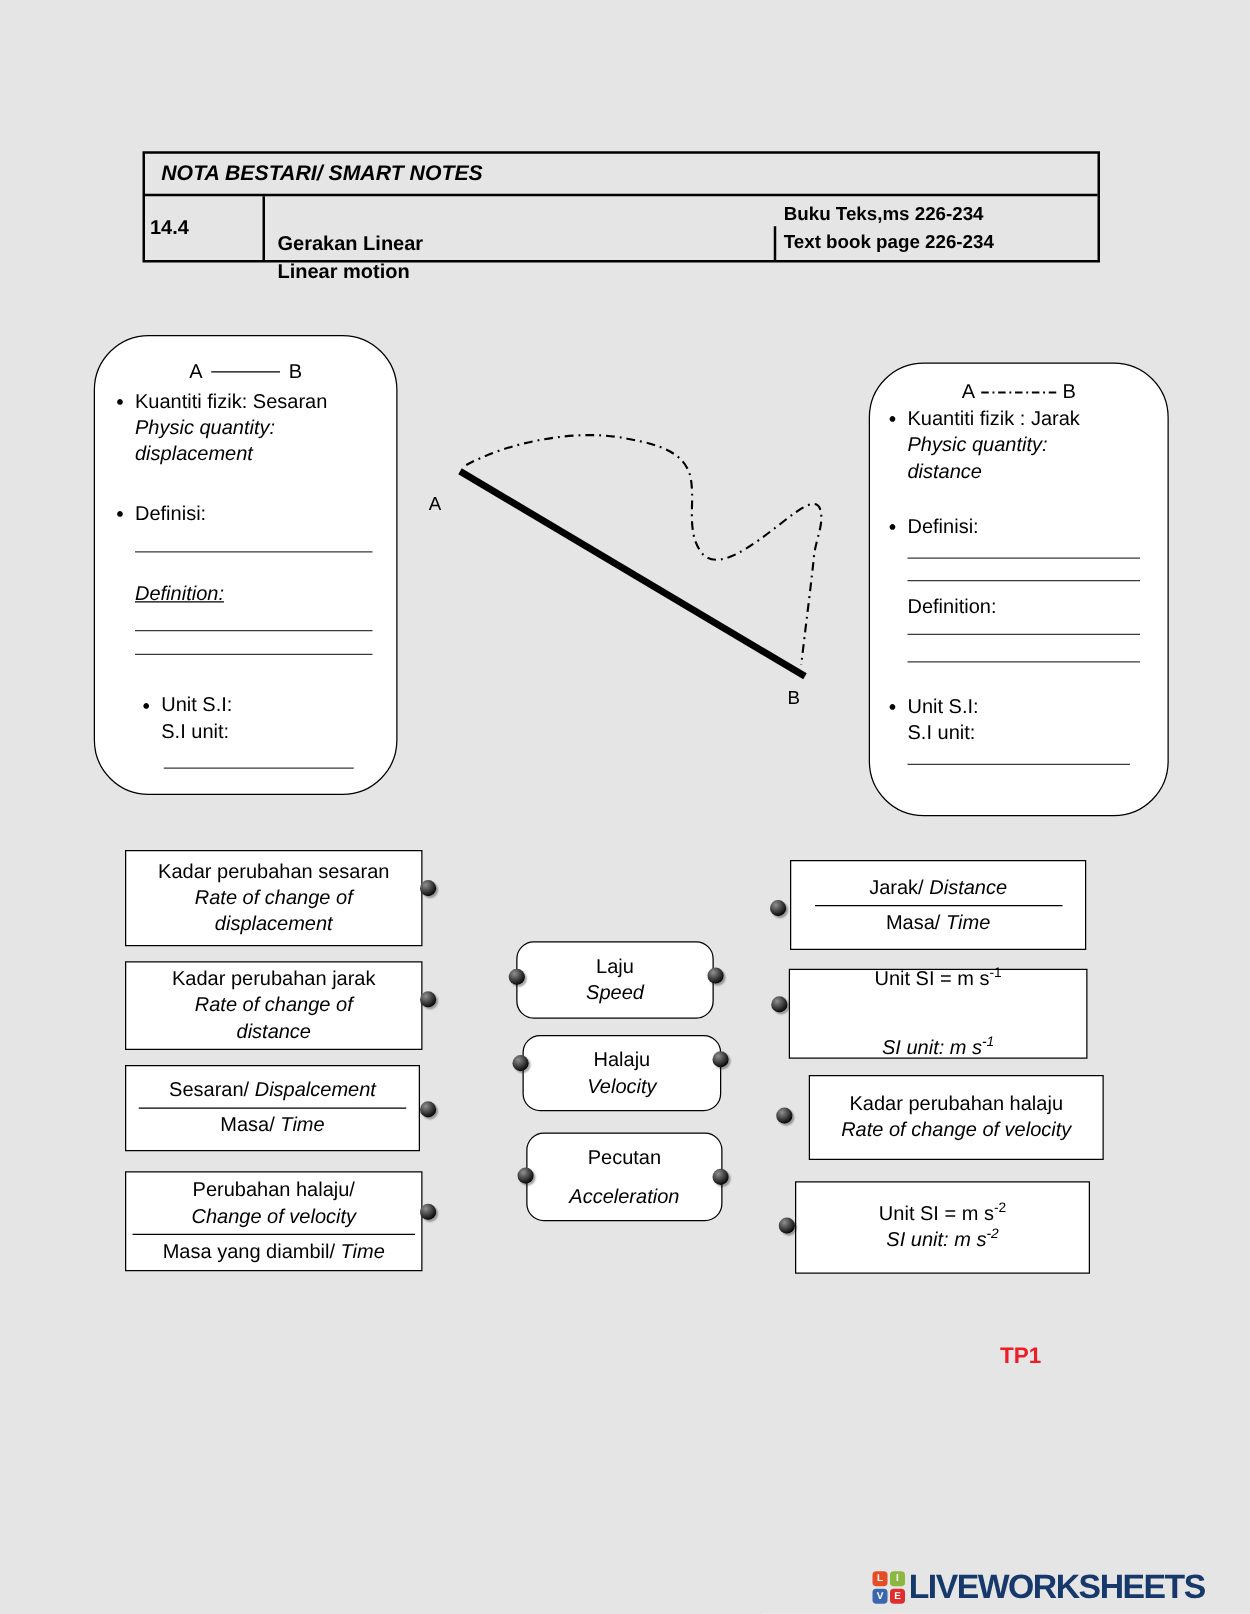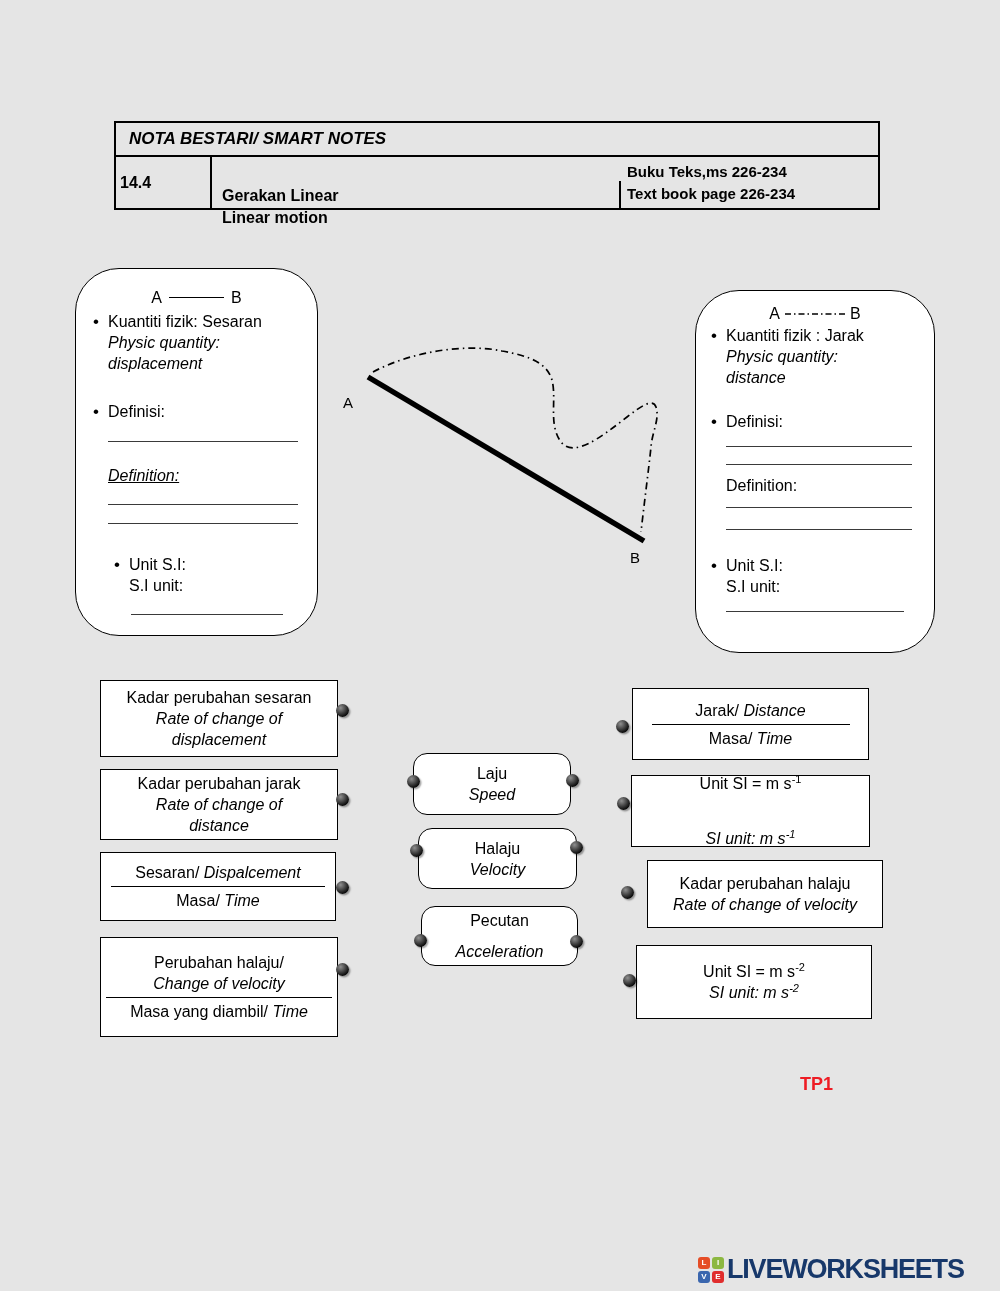--- a/index.html
+++ b/index.html
@@ -153,40 +153,40 @@
   </div>
   <div class="card" style="left:100px; top:852px; width:236px; height:69px;">
     <div>
       <span>Sesaran/</span><span class="it gap">Dispalcement</span>
     </div>
     <div class="fracline" style="width:214px;"></div>
     <div>
       <span>Masa/</span><span class="it gap">Time</span>
     </div>
   </div>
-  <div class="card" style="left:100px; top:937px; width:238px; height:100px;">
+  <div class="card" style="left:100px; top:937px; width:238px; height:80px;">
     <div>
       <div>Perubahan halaju/</div>
       <div class="it">Change of velocity</div>
     </div>
     <div class="fracline" style="width:226px;"></div>
     <div>
       <span>Masa yang diambil/</span><span class="it gap">Time</span>
     </div>
   </div>
 
   <div class="card round" style="left:413px; top:753px; width:158px; height:62px;">
     <div>Laju</div>
     <div class="it">Speed</div>
   </div>
   <div class="card round" style="left:418px; top:828px; width:159px; height:61px;">
     <div>Halaju</div>
     <div class="it">Velocity</div>
   </div>
-  <div class="card round" style="left:421px; top:906px; width:157px; height:60px;gap:10px;">
+  <div class="card round" style="left:421px; top:906px; width:157px; height:71px;gap:10px;">
     <div>Pecutan</div>
     <div class="it">Acceleration</div>
   </div>
 
   <div class="card" style="left:632px; top:688px; width:237px; height:72px;">
     <div>
       <span>Jarak/</span><span class="it gap">Distance</span>
     </div>
     <div class="fracline" style="width:198px;"></div>
     <div>

